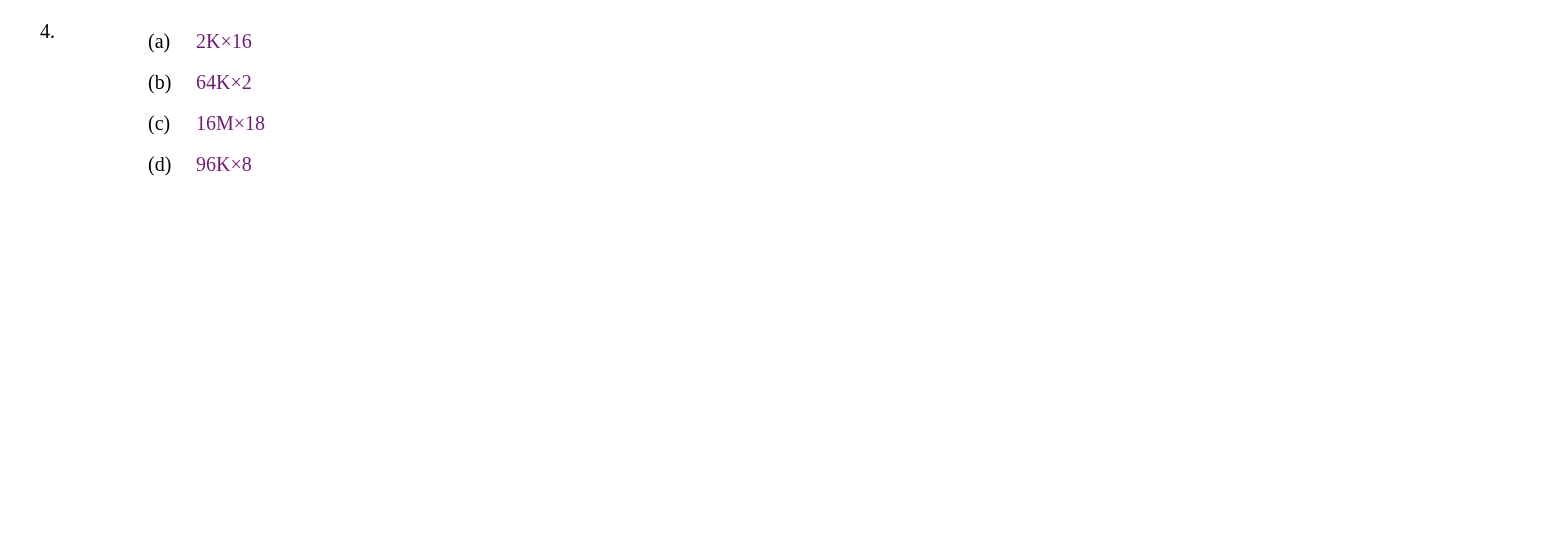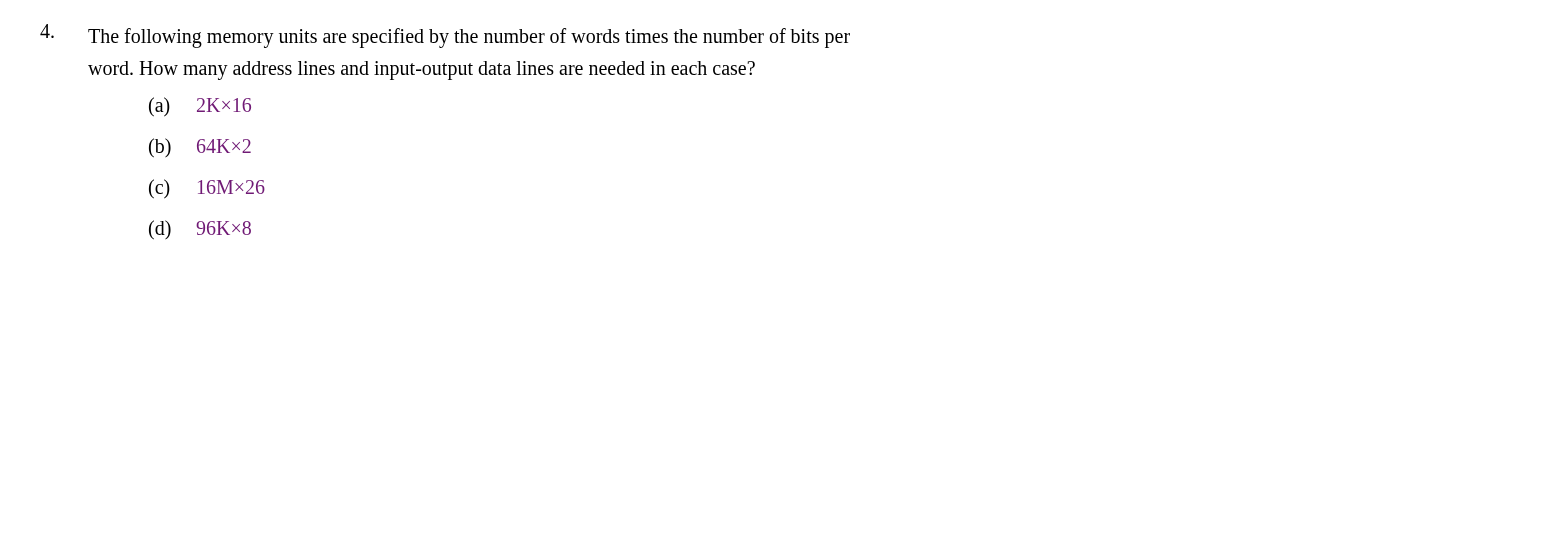--- a/index.html
+++ b/index.html
@@ -76,37 +76,33 @@
       color: #701a75;
     }
   </style>
 </head>
 <body>
 
 <div class="page">
   <div class="question-block">
     <div class="question-number">4.</div>
     <div class="question-content">
-      <div class="question-text">
-        <span>The following memory units are specified by the number of words times the number of bits per</span><br>
-        <span>word. How many address lines and input-output data lines are needed in each case?</span>
-      </div>
       <div class="sub-items">
 
       <div class="sub-item">
             <span class="sub-label">(a)</span>
             <span class="sub-value">2K×16</span>
           </div>
           <div class="sub-item">
             <span class="sub-label">(b)</span>
             <span class="sub-value">64K×2</span>
           </div>
           <div class="sub-item">
             <span class="sub-label">(c)</span>
-            <span class="sub-value">16M×26</span>
+            <span class="sub-value">16M×18</span>
           </div>
           <div class="sub-item">
             <span class="sub-label">(d)</span>
             <span class="sub-value">96K×8</span>
           </div>
         </div>
     </div>
   </div>
 </div>
 

